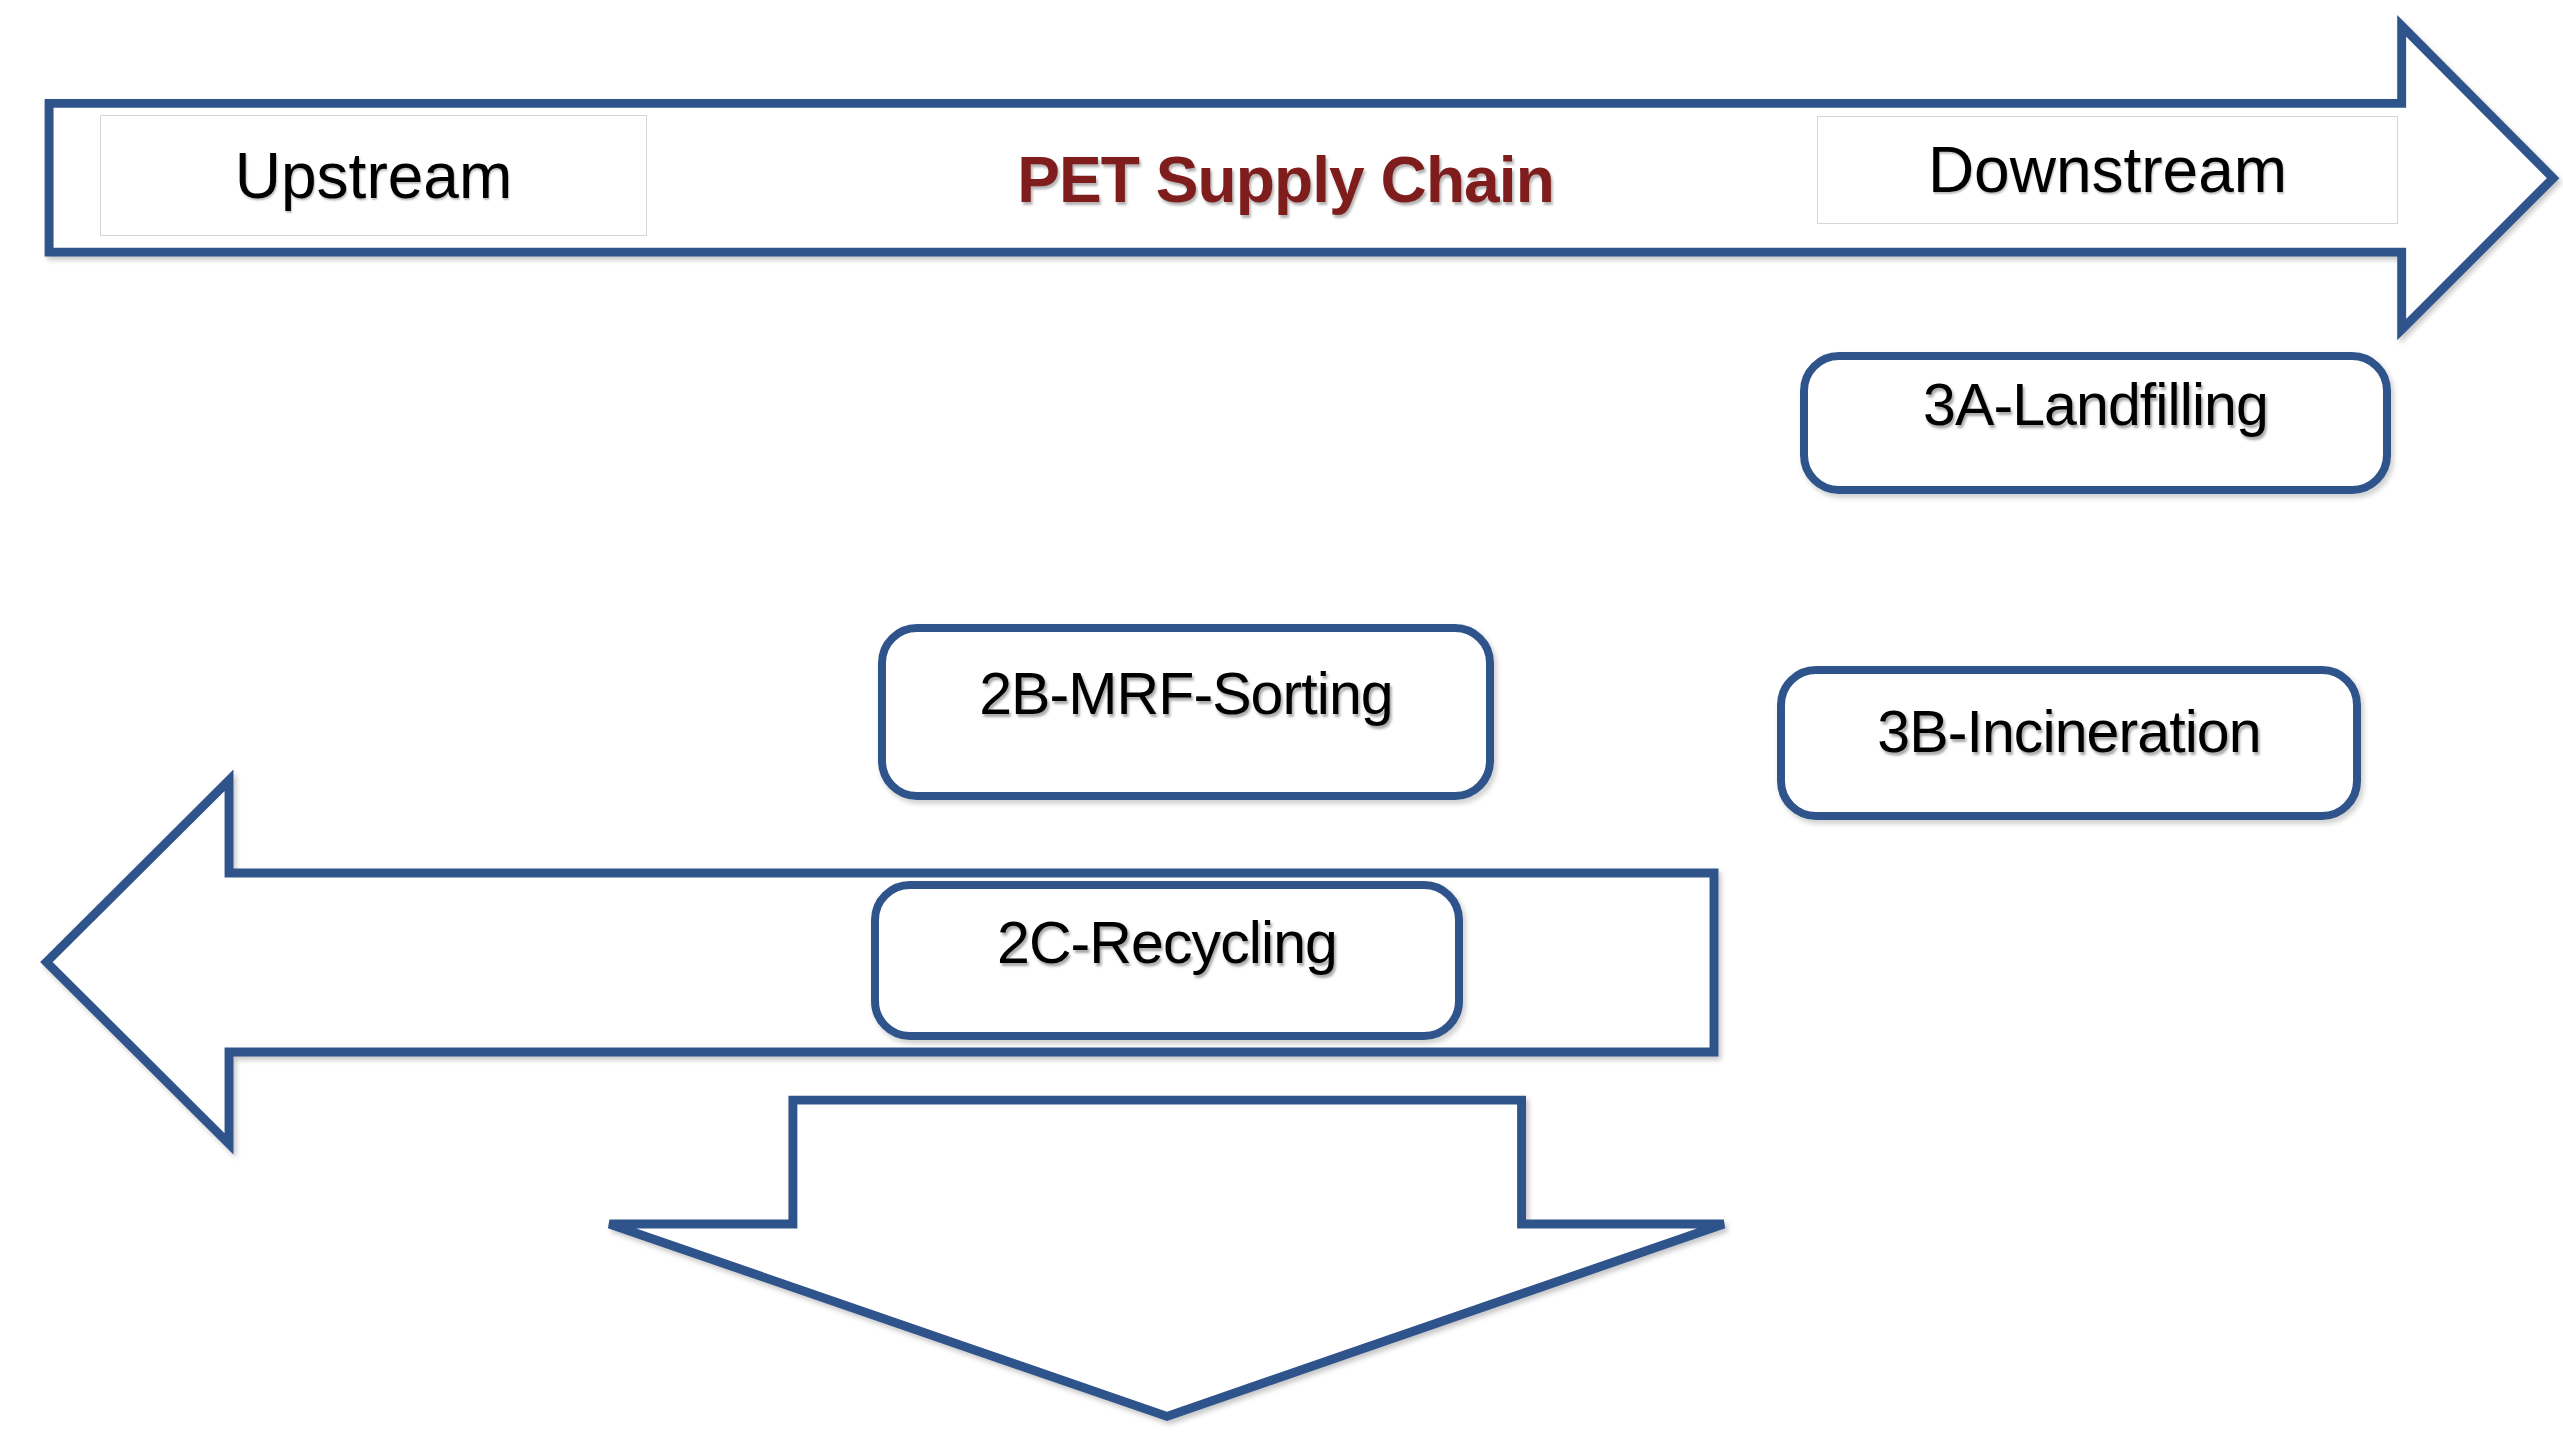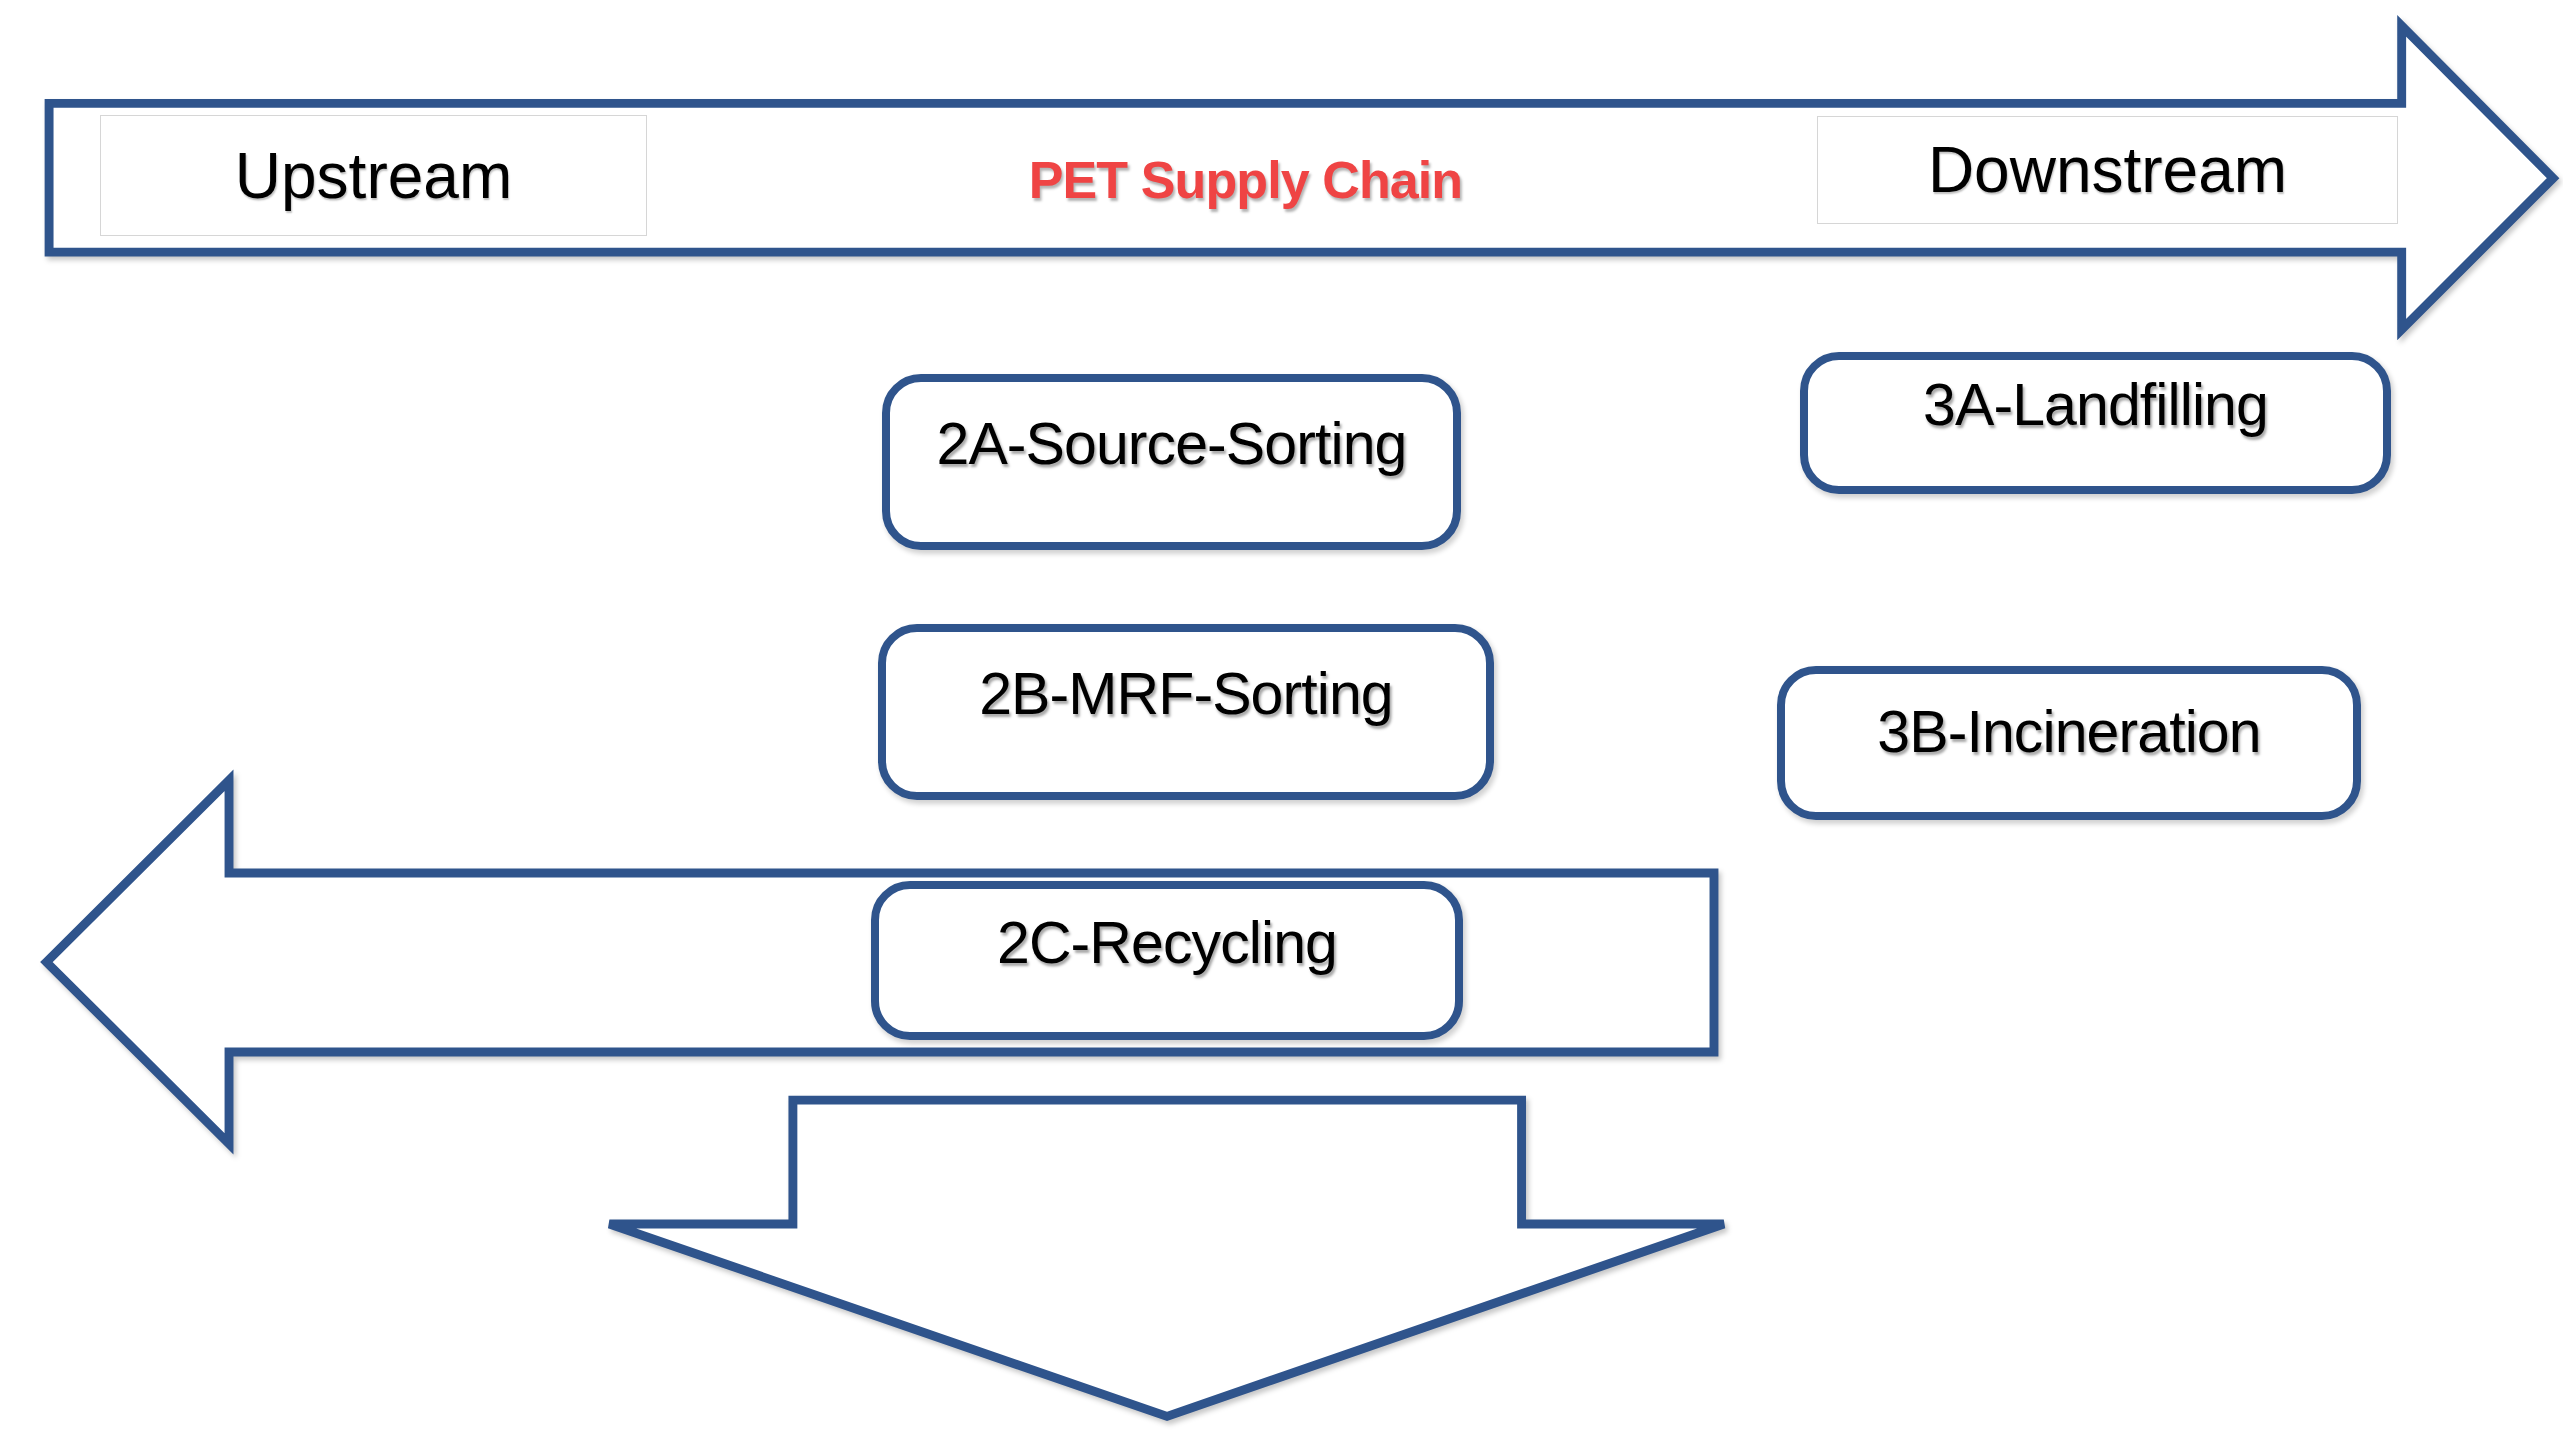--- a/index.html
+++ b/index.html
@@ -58,30 +58,30 @@
     justify-content: center;
   }
   .banner-label-box span {
     font-size: 64px;
     color: #000000;
     white-space: nowrap;
     text-shadow: 0.9px 1.8px 1.8px rgba(0,0,0,0.25);
   }
   .banner-title {
     position: absolute;
-    left: 978px;
+    left: 1018px;
     top: 123px;
     width: 535px;
     height: 114px;
     display: flex;
     align-items: center;
     justify-content: center;
-    font-size: 52px;
+    font-size: 64px;
     font-weight: bold;
-    color: #ef4444;
+    color: #7f1d1d;
     white-space: nowrap;
     text-shadow: 1.8px 2.7px 2.7px rgba(0,0,0,0.3);
     letter-spacing: -0.9px;
   }
   .box-upstream    { left: 100px;  top: 115px;  width: 547px; height: 121px; }
   .box-downstream  { left: 1817px; top: 116px;  width: 581px; height: 108px; }
   .box-generation  { left: 23px;   top: 470px;  width: 483px; height: 171px; }
   .box-source      { left: 882px;  top: 374px;  width: 579px; height: 176px; }
   .box-mrf         { left: 878px;  top: 624px;  width: 616px; height: 176px; }
   .box-recycling   { left: 871px;  top: 881px;  width: 592px; height: 159px; }
@@ -104,23 +104,20 @@
     <span>Upstream</span>
   </div>
 
   <div class="banner-title">PET Supply Chain</div>
 
   <div class="banner-label-box box-downstream">
     <span>Downstream</span>
   </div>
 
 
-  <div class="node-box box-source">
-    <span>2A-Source-Sorting</span>
-  </div>
 
   <div class="node-box box-mrf">
     <span>2B-MRF-Sorting</span>
   </div>
 
   <div class="node-box box-recycling">
     <span>2C-Recycling</span>
   </div>
 
 

